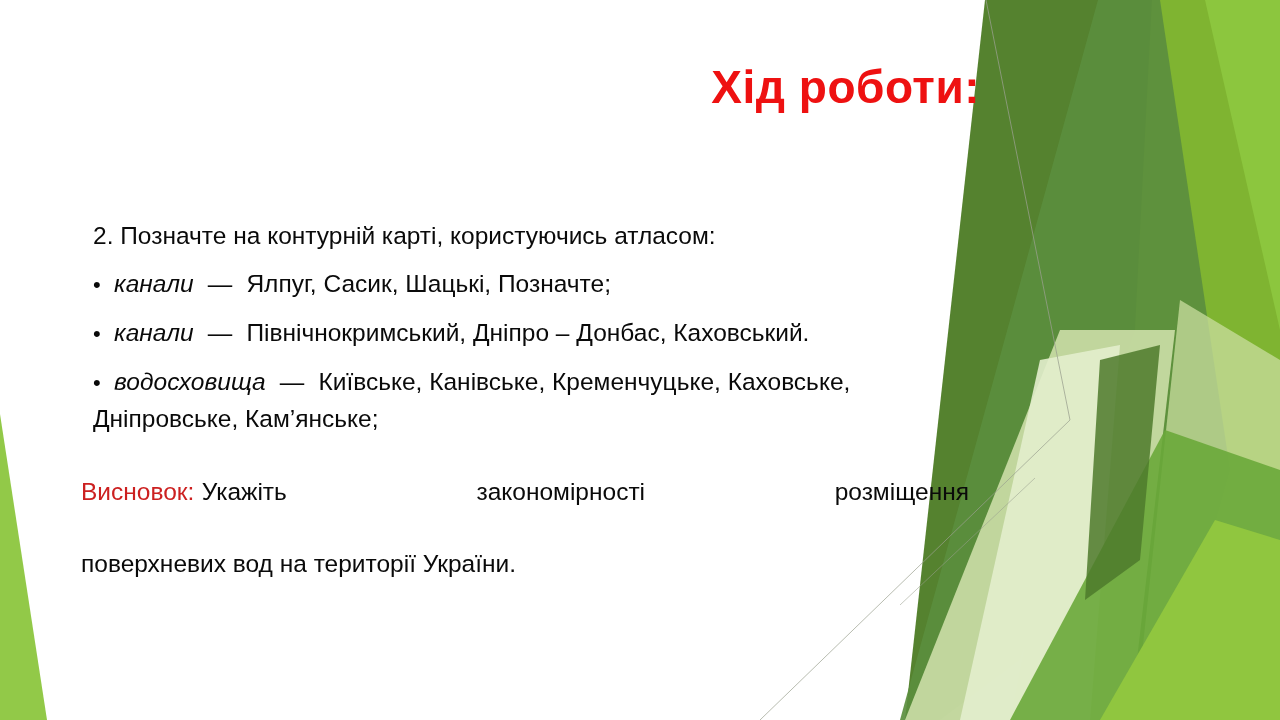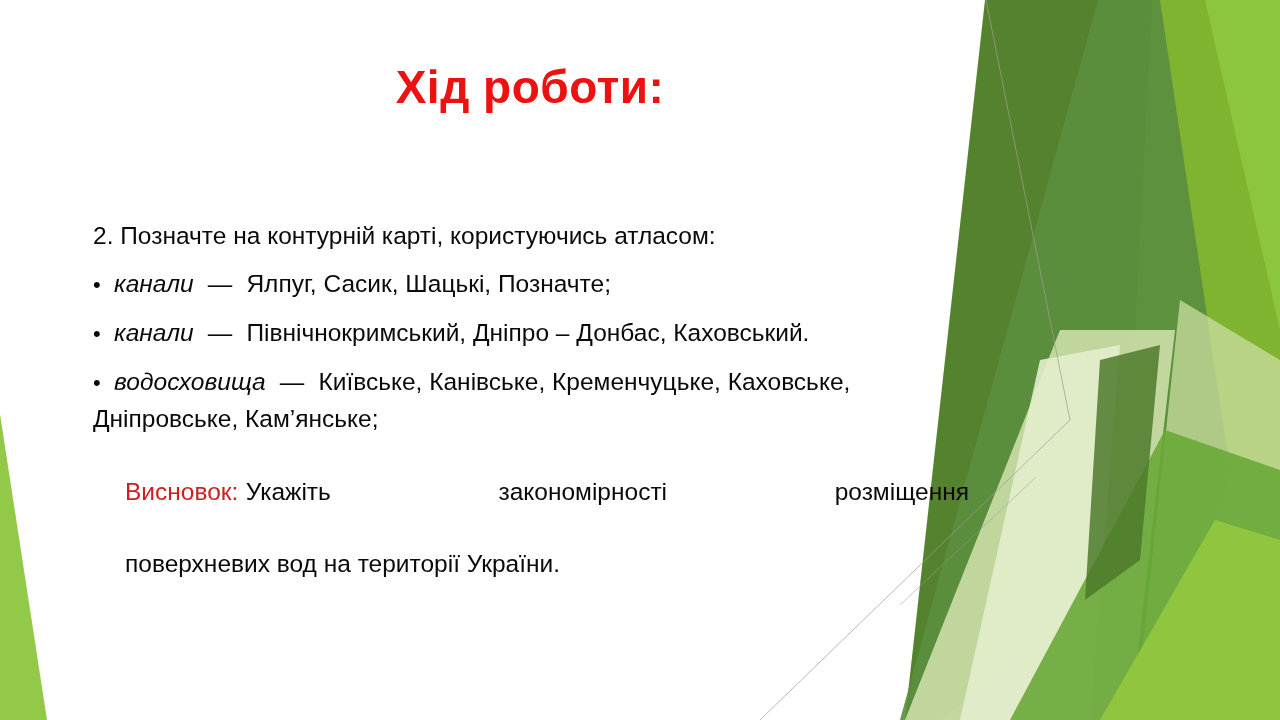--- a/index.html
+++ b/index.html
@@ -68,35 +68,33 @@
     top: 474px;
     width: 888px;
     font-size: 24.5px;
     color: #0a0a0a;
     line-height: 36px;
     text-align: justify;
     text-justify: inter-word;
   }
   #conclusion .lead {
     color: #cc2020;
-    margin-left: 44px;
   }
   #conclusion .jline {
     display: block;
     text-align: justify;
   }
   #conclusion .jline::after {
     content: "";
     display: inline-block;
     width: 100%;
   }
   #conclusion .lastline {
     display: block;
     text-align: left;
-    margin-left: 44px;
   }
 </style>
 </head>
 <body>
 
 <div id="slide" style="background: rgb(255, 255, 255);">
 
   <svg id="deco" viewBox="0 0 1280 720" preserveAspectRatio="none">
 
     <polygon points="0,414 47,720 0,720" fill="#8cc63e" opacity="0.95"></polygon>
@@ -119,21 +117,21 @@
 
     <polygon points="1215,520 1280,540 1280,720 1100,720" fill="#90c63f"></polygon>
 
     <polygon points="1100,360 1160,345 1140,560 1085,600" fill="#4e7a2c" opacity="0.85"></polygon>
 
     <line x1="986" y1="0" x2="1070" y2="420" stroke="#9aa08f" stroke-width="1" opacity="0.75"></line>
     <line x1="1070" y1="420" x2="760" y2="720" stroke="#9aa08f" stroke-width="1" opacity="0.7"></line>
     <line x1="1035" y1="478" x2="900" y2="605" stroke="#9aa08f" stroke-width="1" opacity="0.55"></line>
   </svg>
 
-  <div id="title" style="color: rgb(238, 17, 17);">Хід роботи:</div>
+  <div id="title" style="color: rgb(238, 17, 17); text-align: right;">Хід роботи:</div>
 
   <div id="body-block">
 
     <p class="para">2. Позначте на контурній карті, користуючись атласом:</p>
 
     <p class="para bullet">
       <span class="bullet-mark" style="margin-right: 0.3em;">•</span>
       <span class="ital" style="margin-right: 0.3em;">канали</span>
       <span style="margin-right: 0.3em;">—</span>
       <span>Ялпуг, Сасик, Шацькі, Позначте;</span>

